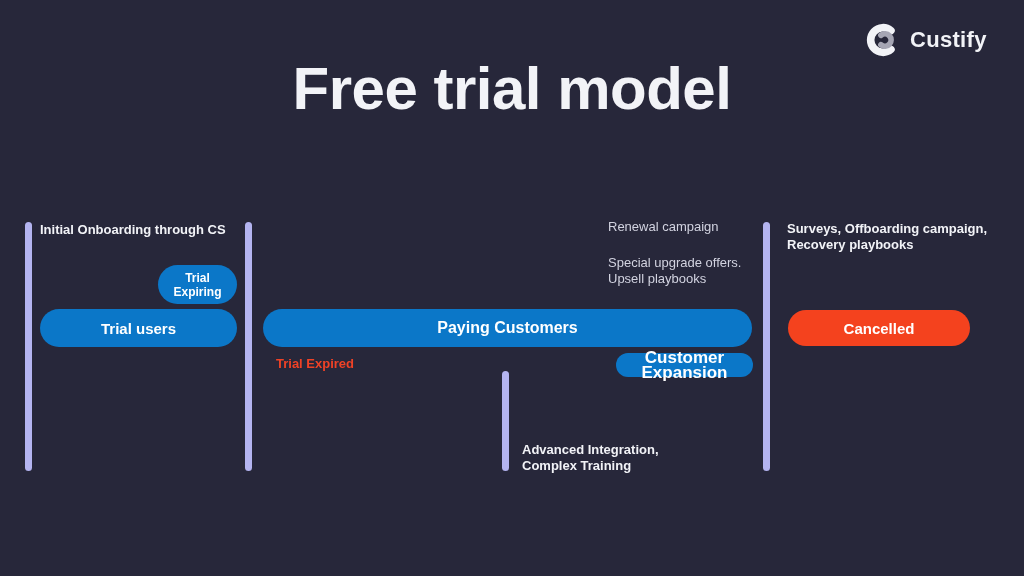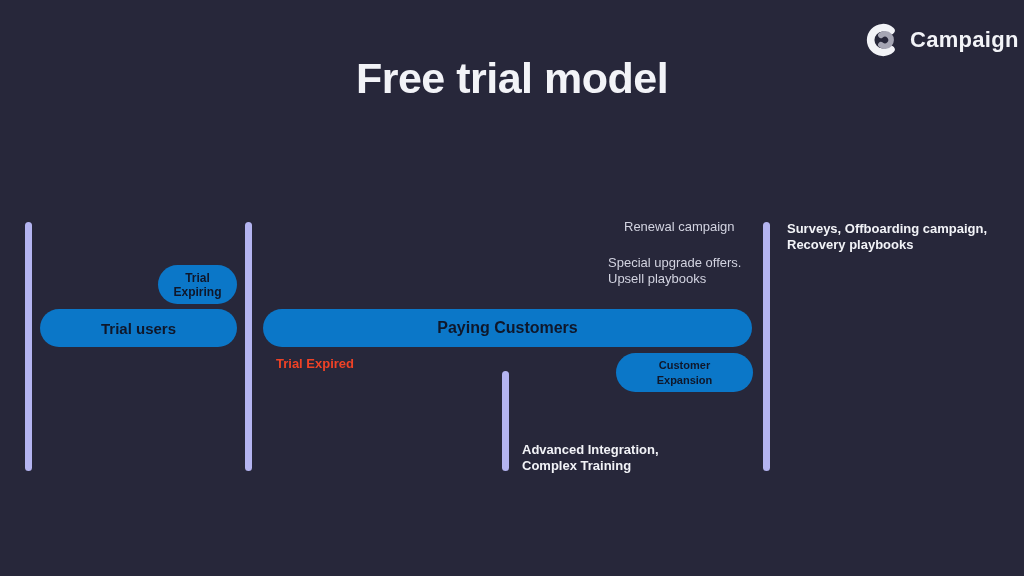--- a/index.html
+++ b/index.html
@@ -22,21 +22,21 @@
   .logo-name {
     font-size: 22px; font-weight: 700; letter-spacing: 0.3px;
     color: var(--text-primary, #f2f3f7);
   }
 
   
   .title {
     position: absolute;
     left: 0; top: 54px; width: 1024px;
     text-align: center;
-    font-size: 43px; font-weight: 800; letter-spacing: -0.5px;
+    font-size: 60px; font-weight: 800; letter-spacing: -0.5px;
     color: var(--text-primary, #f2f3f7);
   }
 
   
   .vline {
     position: absolute;
     width: 7px; border-radius: 4px;
     background: var(--divider, #b4b4f0);
   }
   .vline-a { left: 25px;  top: 222px; height: 249px; }
@@ -48,75 +48,77 @@
   .note {
     position: absolute;
     font-size: 13px; line-height: 16px;
     white-space: pre-line;
   }
   .note-bold    { font-weight: 700; color: var(--text-primary, #f2f3f7); }
   .note-regular { font-weight: 400; color: var(--text-secondary, #d2d3e0); }
   .note-red     { font-weight: 700; color: var(--expired-red, #ef4226); }
 
   .note-onboarding   { left: 40px;  top: 222px; }
-  .note-renewal      { left: 624px; top: 219px; }
+  .note-renewal      { left: 608px; top: 219px; }
   .note-upgrade      { left: 608px; top: 255px; }
   .note-offboarding  { left: 787px; top: 221px; }
   .note-expired      { left: 260px; top: 356px; margin-left: 16px; }
   .note-reactivation { left: 260px; top: 438px; }
   .note-advanced     { left: 522px; top: 442px; }
 
   
   .pill {
     position: absolute;
     display: flex; align-items: center; justify-content: center;
     text-align: center;
     background: var(--pill-blue, #0b77c8);
-    color: #0f172a; font-weight: 700;
+    color: #ffffff; font-weight: 700;
     border-radius: 20px;
     white-space: pre-line;
   }
   .pill-trial-expiring    { left: 158px; top: 265px; width: 79px;  height: 39px; font-size: 12px;   line-height: 14px; }
   .pill-trial-users       { left: 40px;  top: 309px; width: 197px; height: 38px; font-size: 15px; }
   .pill-paying-customers  { left: 263px; top: 309px; width: 489px; height: 38px; font-size: 16px; }
-  .pill-customer-expansion{ left: 616px; top: 353px; width: 137px; height: 39px; font-size: 11px; line-height: 15px; }
+  .pill-customer-expansion{ left: 616px; top: 353px; width: 137px; height: 24px; font-size: 17px; line-height: 15px; }
   .pill-cancelled         { left: 788px; top: 310px; width: 182px; height: 36px; font-size: 15px;
                             background: var(--pill-orange, #f4421e); }
 </style>
 </head>
 <body>
 
 <div class="stage">
 
   <div class="logo">
     <span style="display:inline-flex;">
       <svg width="38" height="38" viewBox="0 0 40 40">
         <path d="M 28.36 10.04 A 13 13 0 1 0 28.36 29.96" fill="none" stroke="#f2f3f7" stroke-width="8" stroke-linecap="round"></path>
         <path d="M 17.82 15.02 A 6.5 6.5 0 1 1 17.82 24.98" fill="none" stroke="#a6a6b4" stroke-width="6" stroke-linecap="round"></path>
       </svg>
     </span>
-    <span class="logo-name">Campaign</span>
+    <span class="logo-name">Custify</span>
   </div>
 
   <div class="title">Free trial model</div>
 
   <div class="vline vline-a"></div>
   <div class="vline vline-b"></div>
   <div class="vline vline-c"></div>
   <div class="vline vline-d"></div>
 
+  <div class="note note-bold note-onboarding">Initial Onboarding through CS</div>
   <div class="note note-regular note-renewal">Renewal campaign</div>
   <div class="note note-bold note-offboarding">Surveys, Offboarding campaign,
 Recovery playbooks</div>
   <div class="note note-regular note-upgrade">Special upgrade offers.
 Upsell playbooks</div>
   <div class="note note-red note-expired">Trial Expired</div>
   <div class="note note-bold note-advanced">Advanced Integration,
 Complex Training</div>
 
   <div class="pill pill-trial-expiring">Trial
 Expiring</div>
   <div class="pill pill-paying-customers">Paying Customers</div>
   <div class="pill pill-trial-users">Trial users</div>
   <div class="pill pill-customer-expansion">Customer
 Expansion</div>
+  <div class="pill pill-cancelled">Cancelled</div>
 
 </div>
 
 </body></html>

